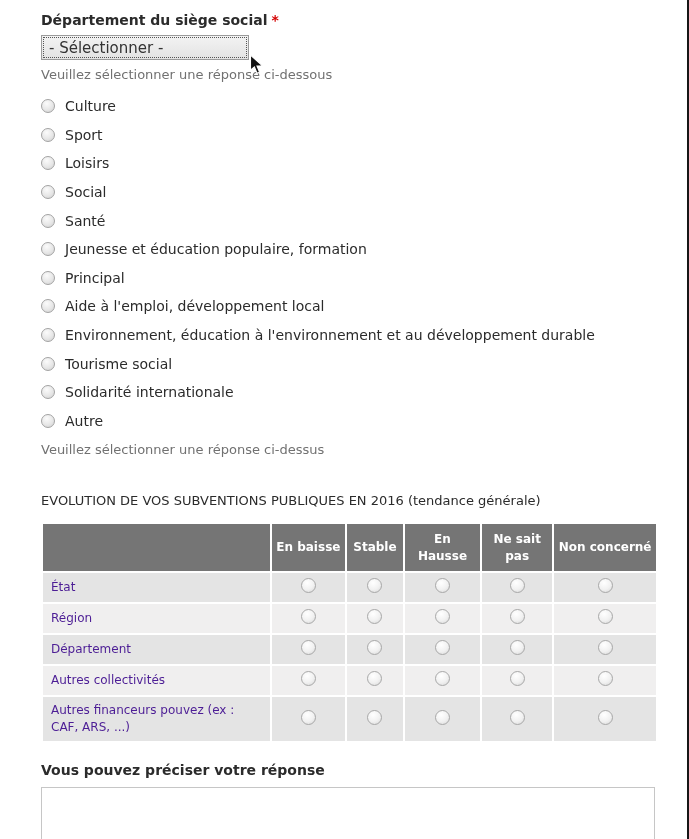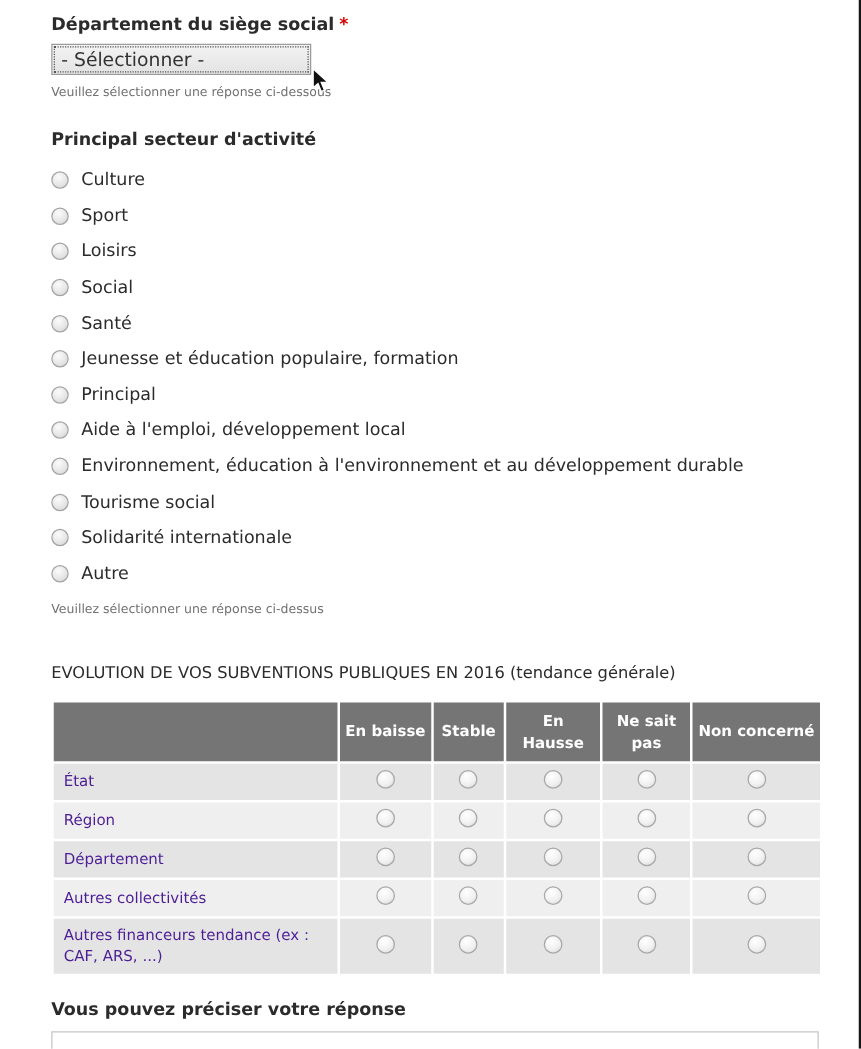--- a/index.html
+++ b/index.html
@@ -34,21 +34,21 @@
     cursor: default;
   }
   .select-box::after {
     content: ""; position: absolute; left: 1px; top: 1px; right: 1px; bottom: 1px;
     border: 1px dotted #555555; pointer-events: none;
   }
   .select-value { font-size: 15px; color: #333; white-space: nowrap; }
 
   .help-text {
     margin-top: 8px;
-    font-size: 10px; color: #717171; line-height: 14px;
+    font-size: 13px; color: #717171; line-height: 14px;
   }
 
   .q2-label { margin-top: 22px; }
 
   
   .radio-list { list-style: none; margin-top: 10px; }
   .radio-row { height: 28.6px; display: flex; align-items: center; text-align: right; }
   .radio {
     width: 14px; height: 14px; border-radius: 50%;
     border: 1px solid #a3a3a3;
@@ -128,21 +128,20 @@
 <div class="content">
 
   <div class="q-label"><span>Département du siège social</span><span class="required">*</span></div>
 
   <div class="select-box">
     <span class="select-value">- Sélectionner -</span>
   </div>
 
   <div class="help-text">Veuillez sélectionner une réponse ci-dessous</div>
 
-  <div class="q-label q2-label">Principal secteur d'activité</div>
 
   <ul class="radio-list">
     <li class="radio-row">
         <span class="radio"></span>
         <span class="radio-label">Culture</span>
       </li>
     <li class="radio-row">
         <span class="radio"></span>
         <span class="radio-label">Sport</span>
       </li>
@@ -238,21 +237,21 @@
       </tr>
       <tr>
         <th>Autres collectivités</th>
         <td><span class="radio-cell"></span></td>
         <td><span class="radio-cell"></span></td>
         <td><span class="radio-cell"></span></td>
         <td><span class="radio-cell"></span></td>
         <td><span class="radio-cell"></span></td>
       </tr>
       <tr>
-        <th>Autres financeurs tendance (ex : CAF, ARS, ...)</th>
+        <th>Autres financeurs pouvez (ex : CAF, ARS, ...)</th>
         <td><span class="radio-cell"></span></td>
         <td><span class="radio-cell"></span></td>
         <td><span class="radio-cell"></span></td>
         <td><span class="radio-cell"></span></td>
         <td><span class="radio-cell"></span></td>
       </tr>
     </tbody>
   </table>
 
   <div class="q-label q4-label">Vous pouvez préciser votre réponse</div>

